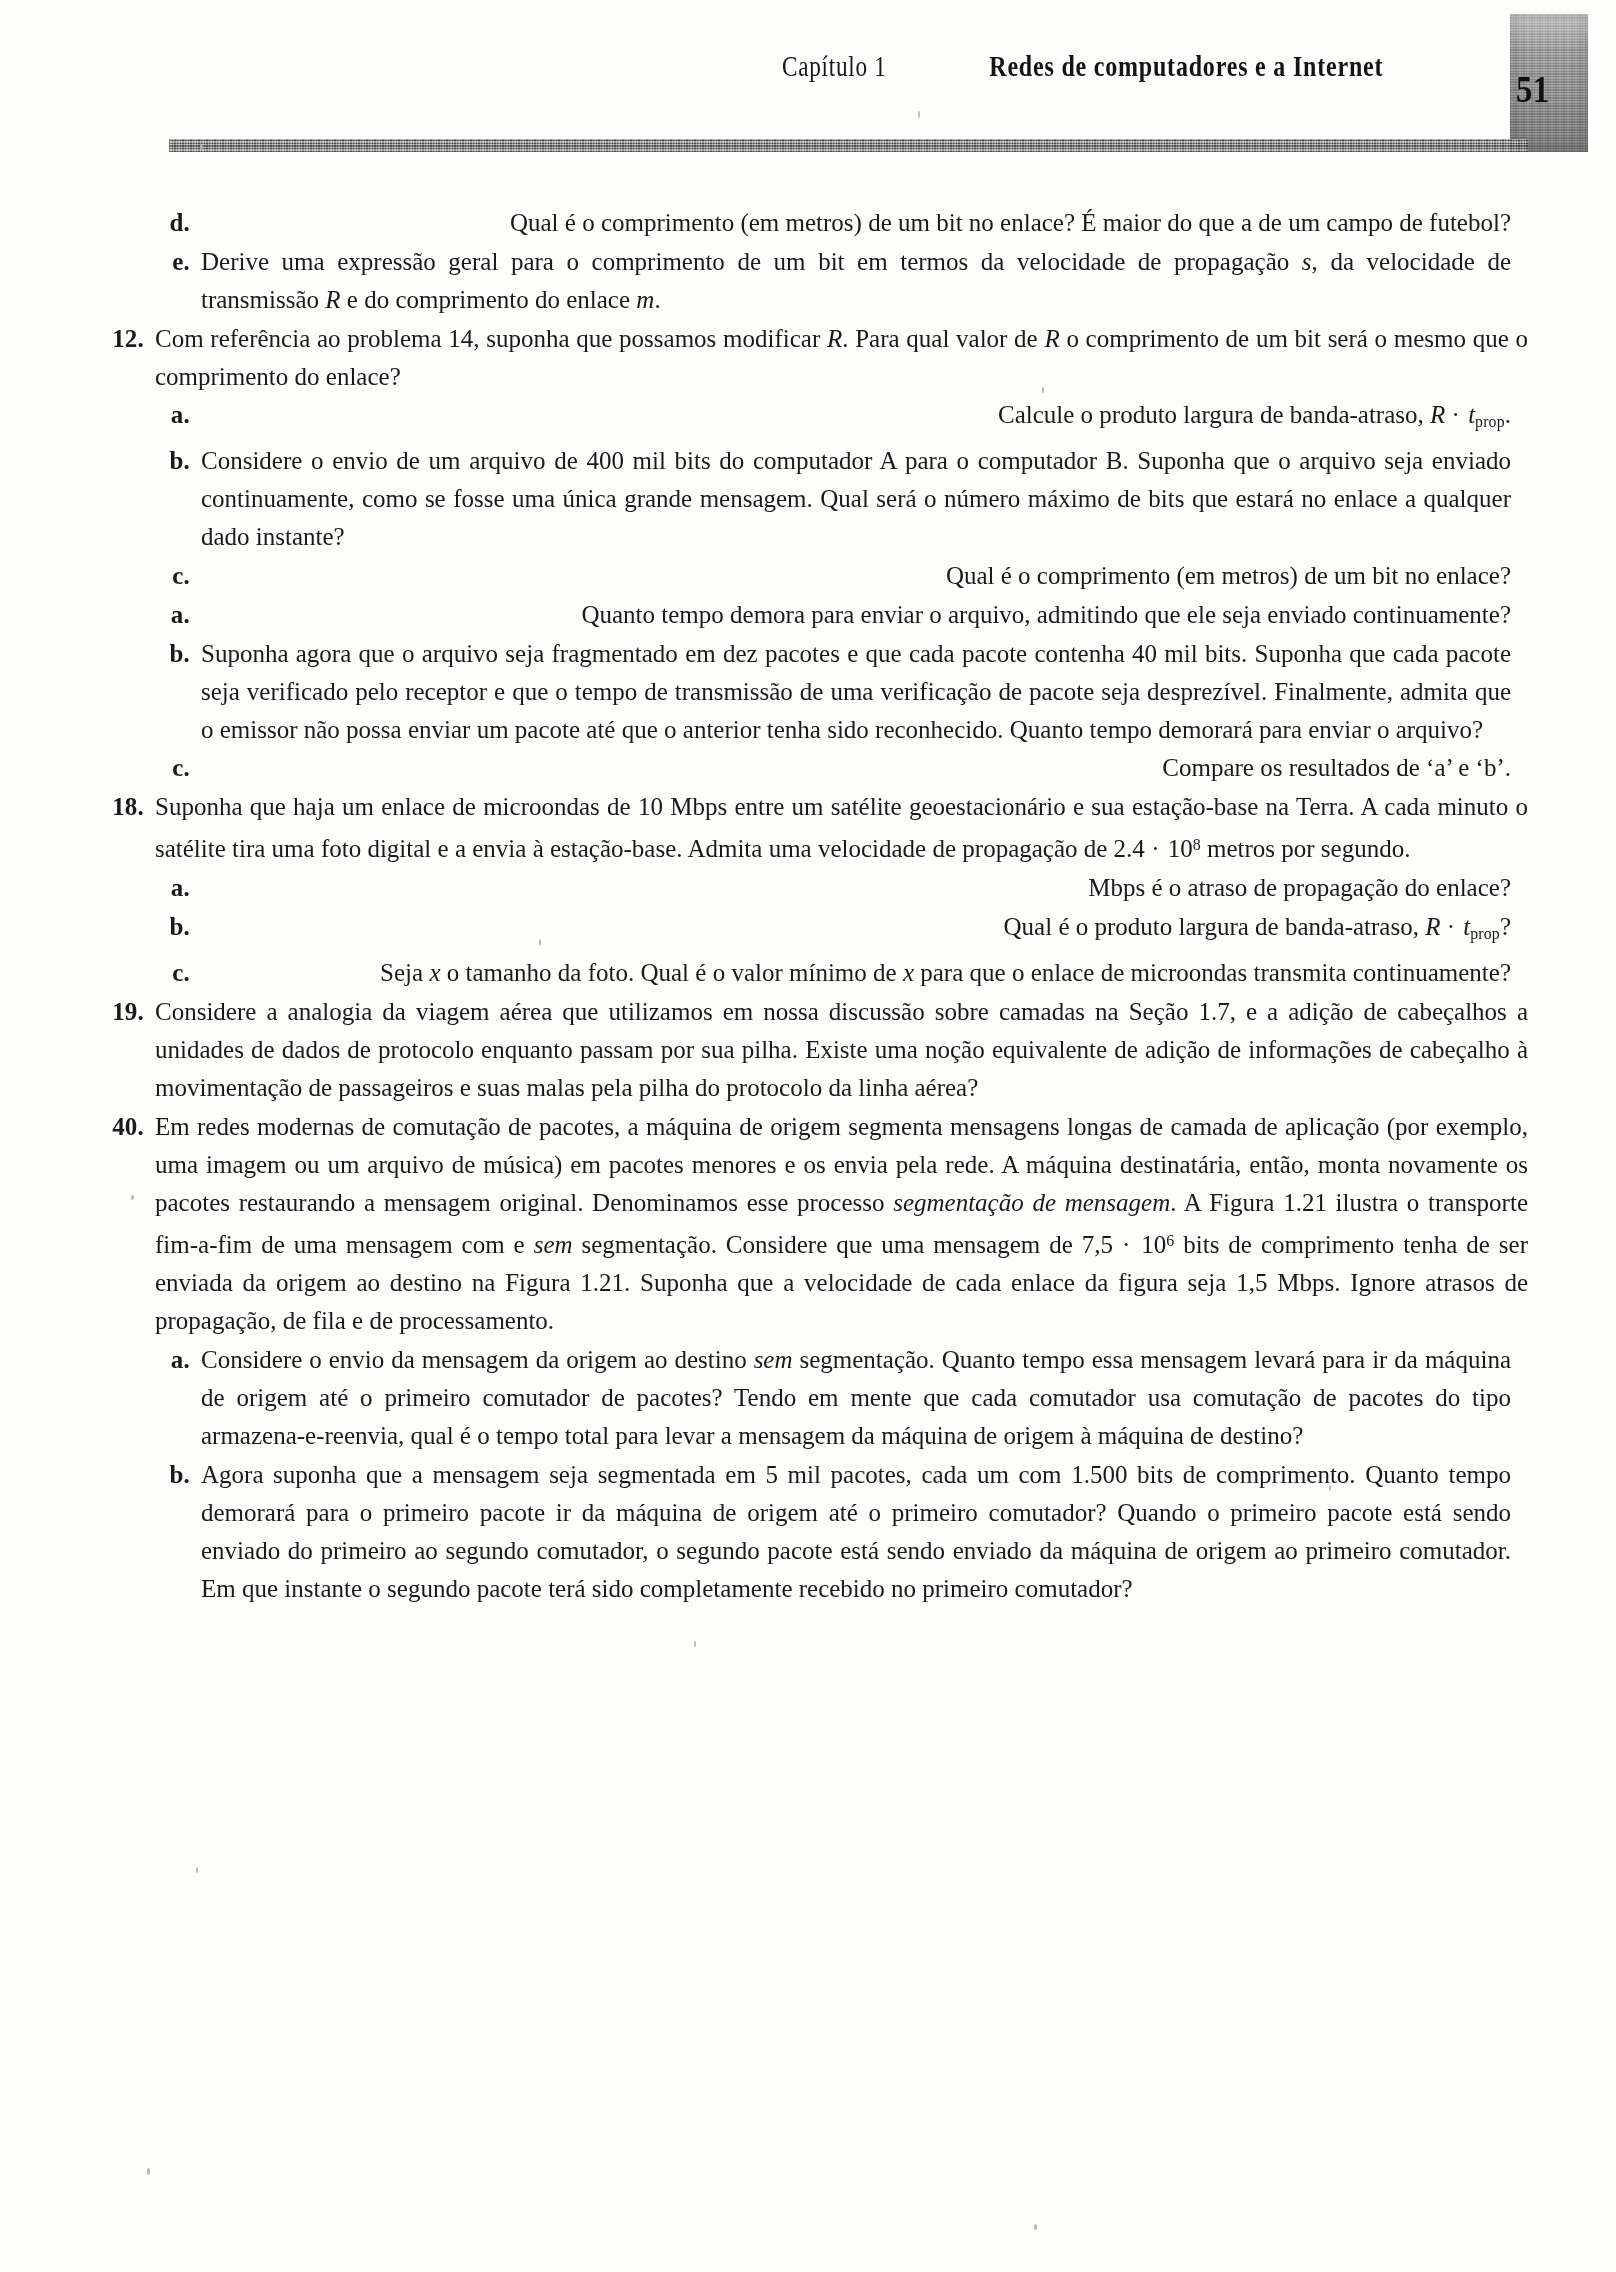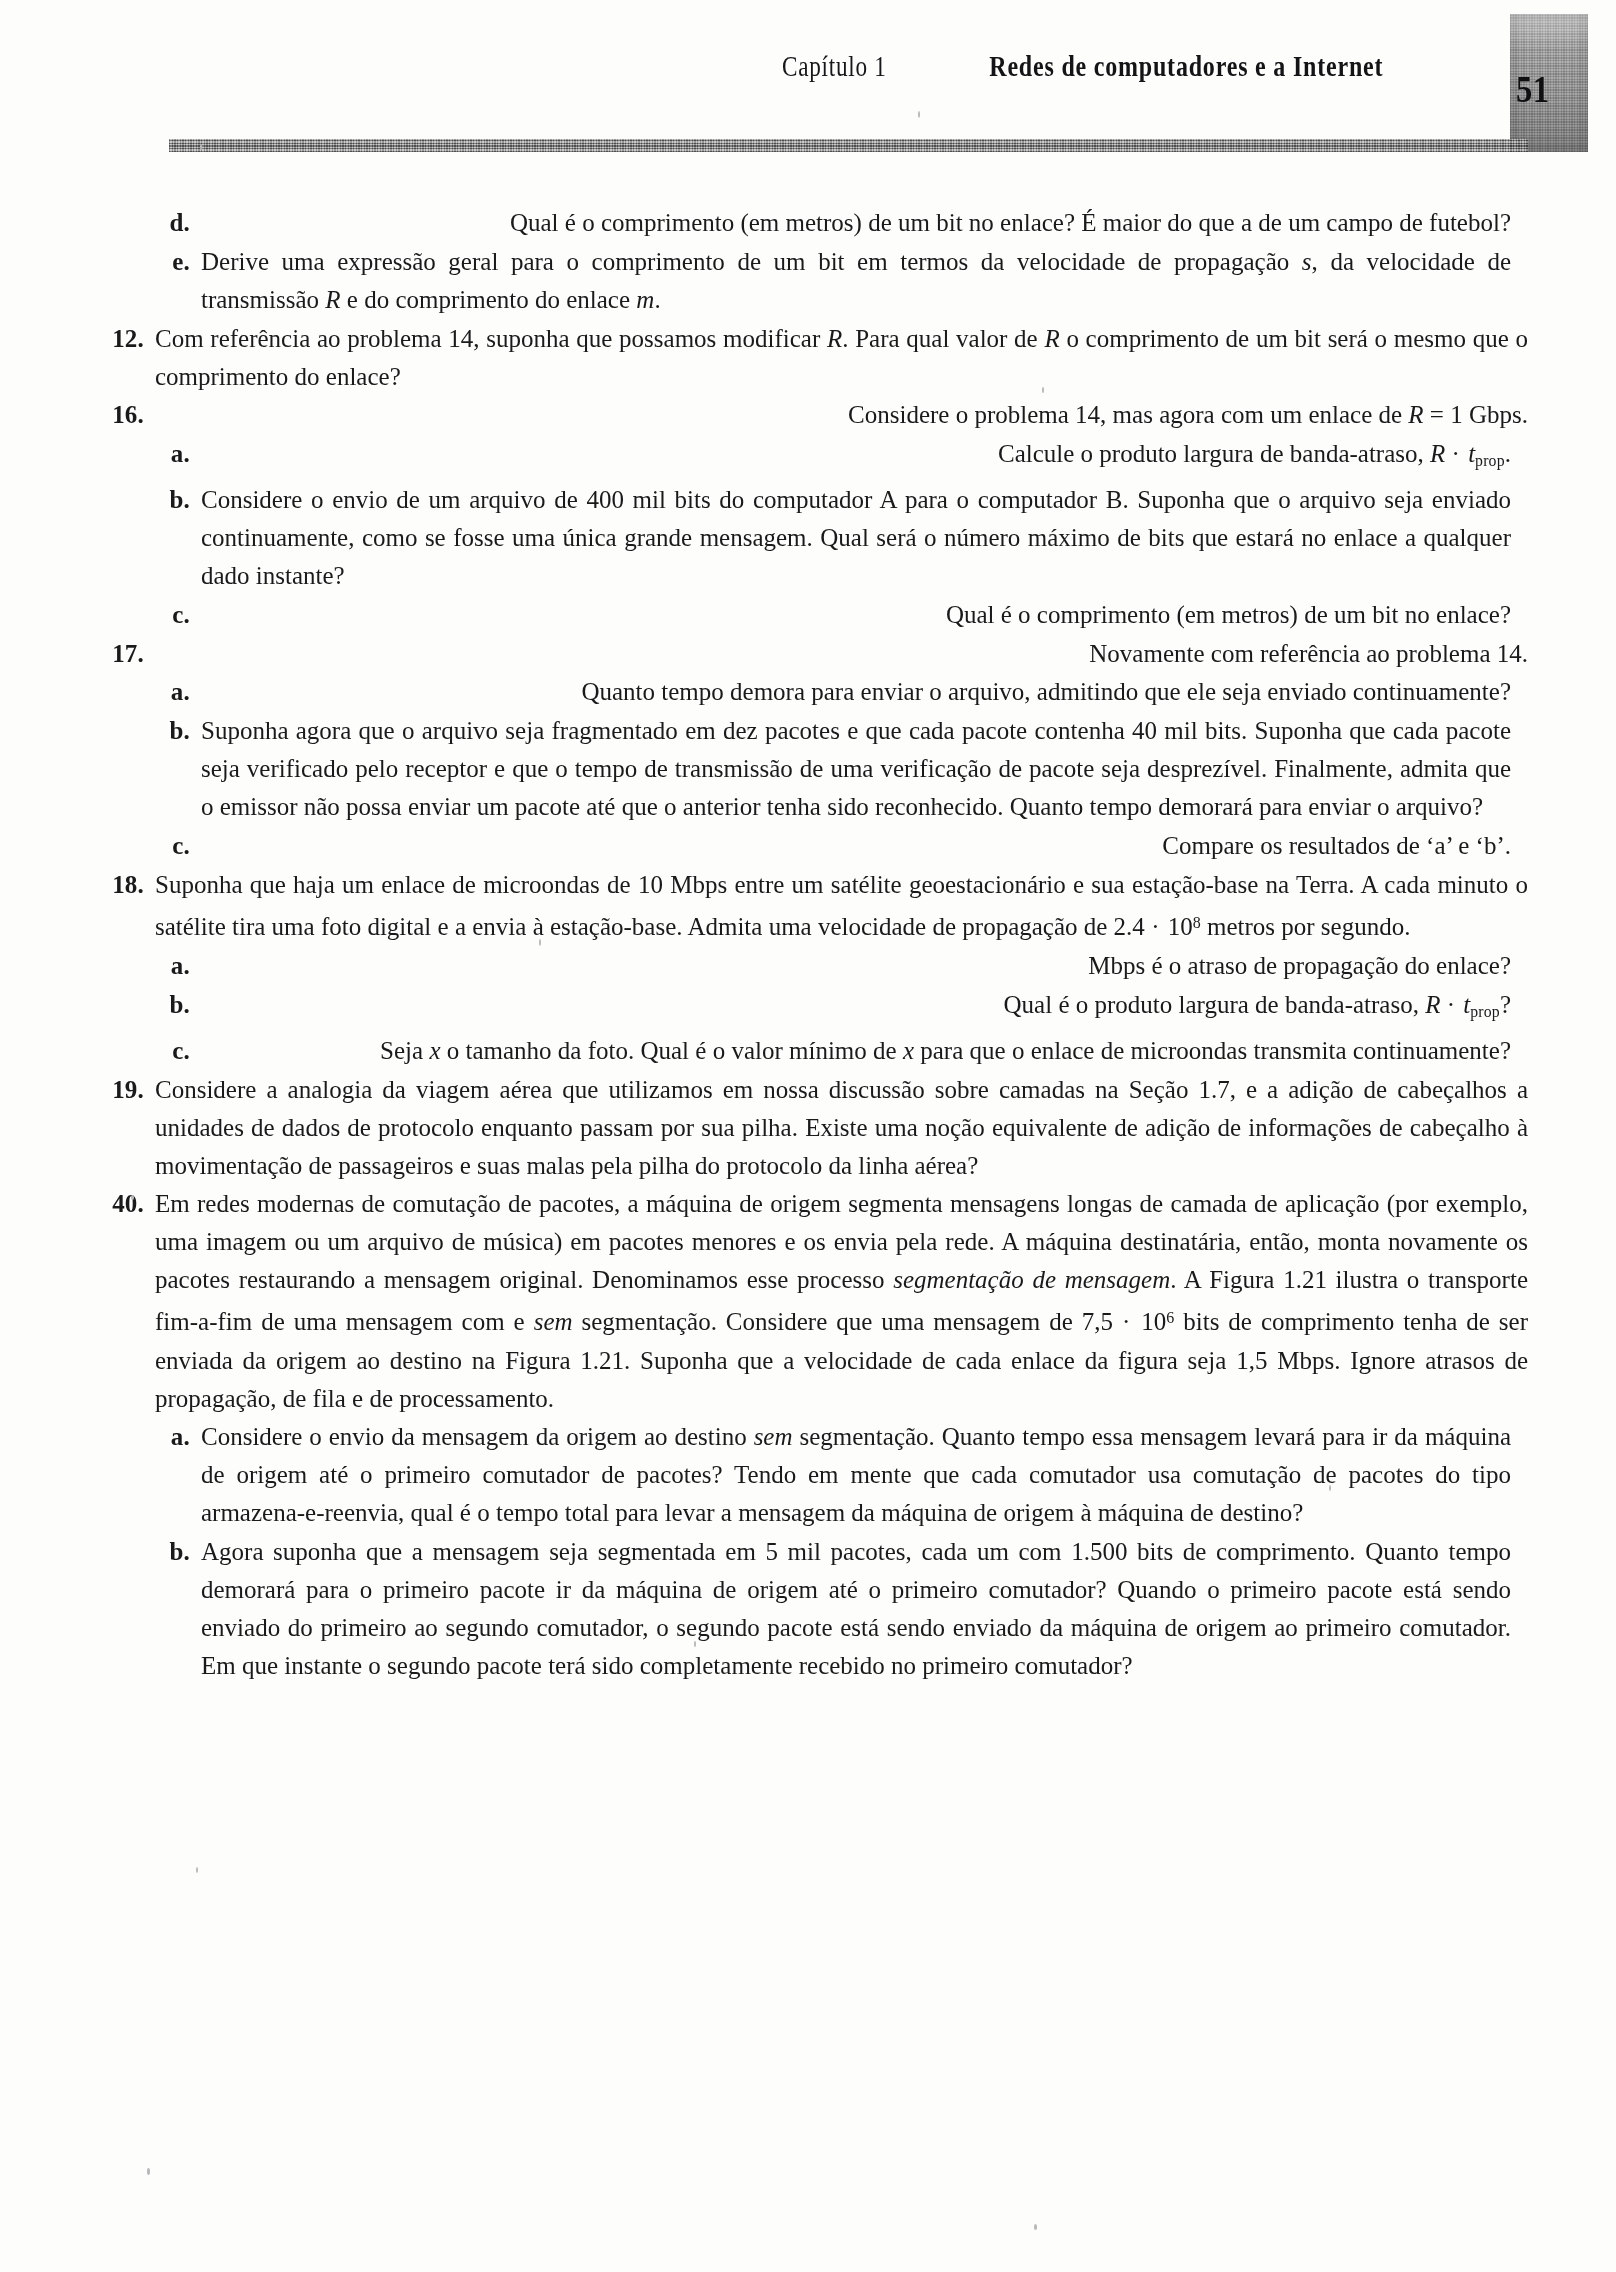--- a/index.html
+++ b/index.html
@@ -202,39 +202,31 @@
         <div class="body noj">Qual é o comprimento (em metros) de um bit no enlace? É maior do que a de um campo de futebol?</div>
       </div>
       <div class="item lvl2">
         <div class="marker">e.</div>
         <div class="body">Derive uma expressão geral para o comprimento de um bit em termos da velocidade de propagação <span class="mvar">s</span>, da velocidade de transmissão <span class="mvar">R</span> e do comprimento do enlace <span class="mvar">m</span>.</div>
       </div>
       <div class="item lvl1">
         <div class="marker"><span>12.</span></div>
         <div class="body">Com referência ao problema 14, suponha que possamos modificar <span class="mvar">R</span>. Para qual valor de <span class="mvar">R</span> o comprimento de um bit será o mesmo que o comprimento do enlace?</div>
       </div>
-      <div class="item lvl1">
-        <div class="marker"><span>16.</span></div>
-        <div class="body noj">Considere o problema 14, mas agora com um enlace de <span class="mvar">R</span> = 1 Gbps.</div>
-      </div>
       <div class="item lvl2">
         <div class="marker">a.</div>
         <div class="body noj">Calcule o produto largura de banda-atraso, <span class="mvar">R</span> <span class="dot">·</span> <span class="mvar">t</span><sub>prop</sub>.</div>
       </div>
       <div class="item lvl2">
         <div class="marker">b.</div>
         <div class="body">Considere o envio de um arquivo de 400 mil bits do computador A para o computador B. Suponha que o arquivo seja enviado continuamente, como se fosse uma única grande mensagem. Qual será o número máximo de bits que estará no enlace a qualquer dado instante?</div>
       </div>
       <div class="item lvl2">
         <div class="marker">c.</div>
         <div class="body noj">Qual é o comprimento (em metros) de um bit no enlace?</div>
-      </div>
-      <div class="item lvl1">
-        <div class="marker"><span>17.</span></div>
-        <div class="body noj">Novamente com referência ao problema 14.</div>
       </div>
       <div class="item lvl2">
         <div class="marker">a.</div>
         <div class="body noj">Quanto tempo demora para enviar o arquivo, admitindo que ele seja enviado continuamente?</div>
       </div>
       <div class="item lvl2">
         <div class="marker">b.</div>
         <div class="body">Suponha agora que o arquivo seja fragmentado em dez pacotes e que cada pacote contenha 40 mil bits. Suponha que cada pacote seja verificado pelo receptor e que o tempo de transmissão de uma verificação de pacote seja desprezível. Finalmente, admita que o emissor não possa enviar um pacote até que o anterior tenha sido reconhecido. Quanto tempo demorará para enviar o arquivo?</div>
       </div>
       <div class="item lvl2">

